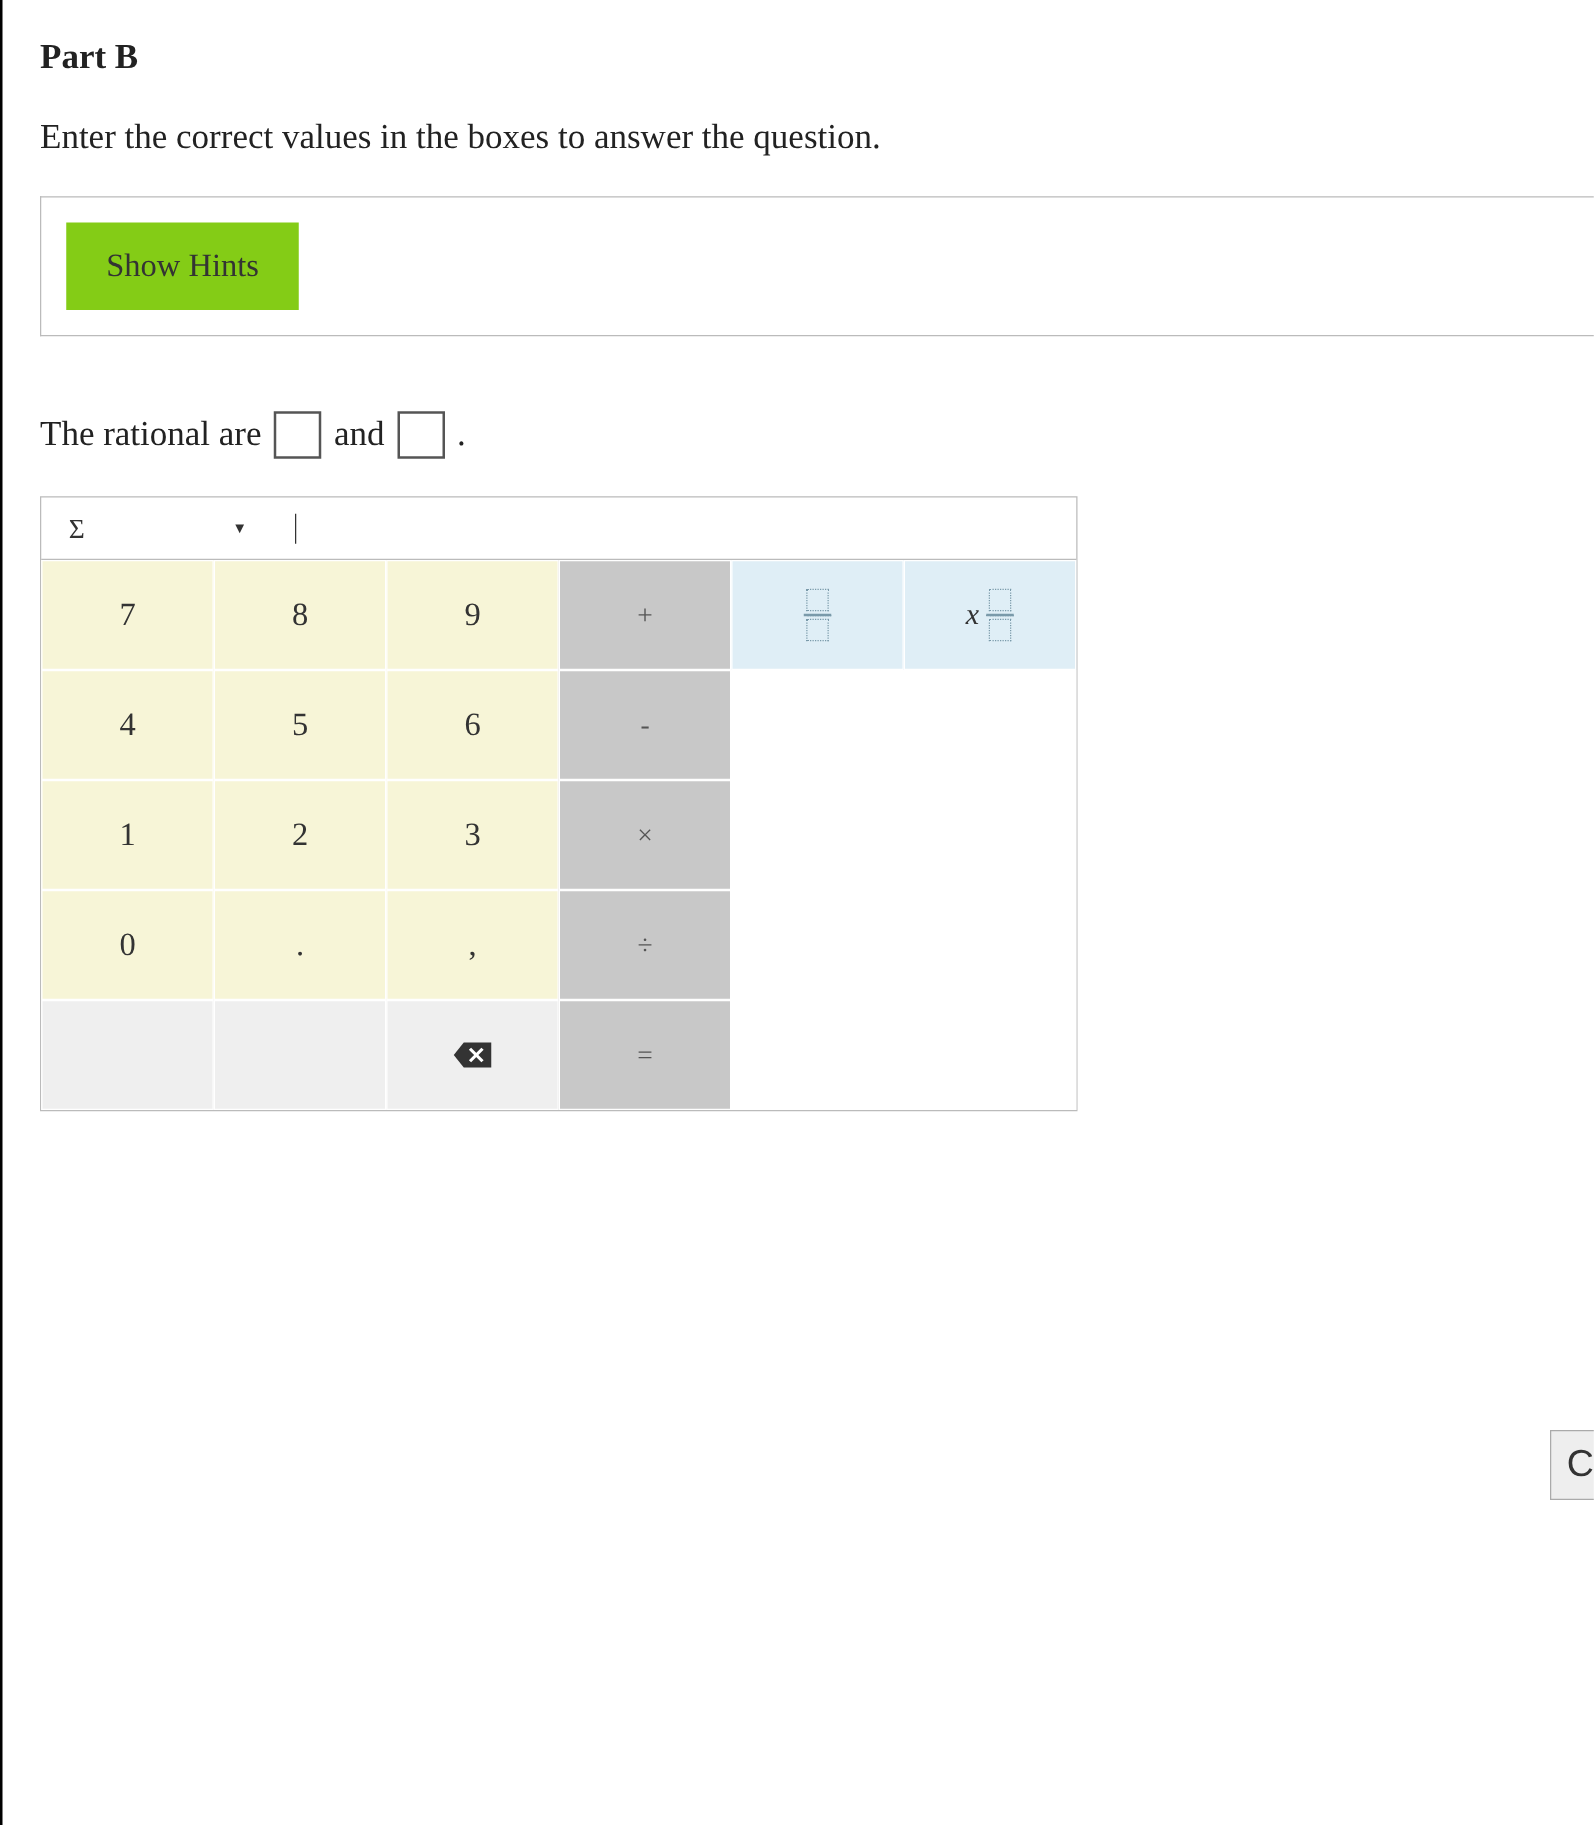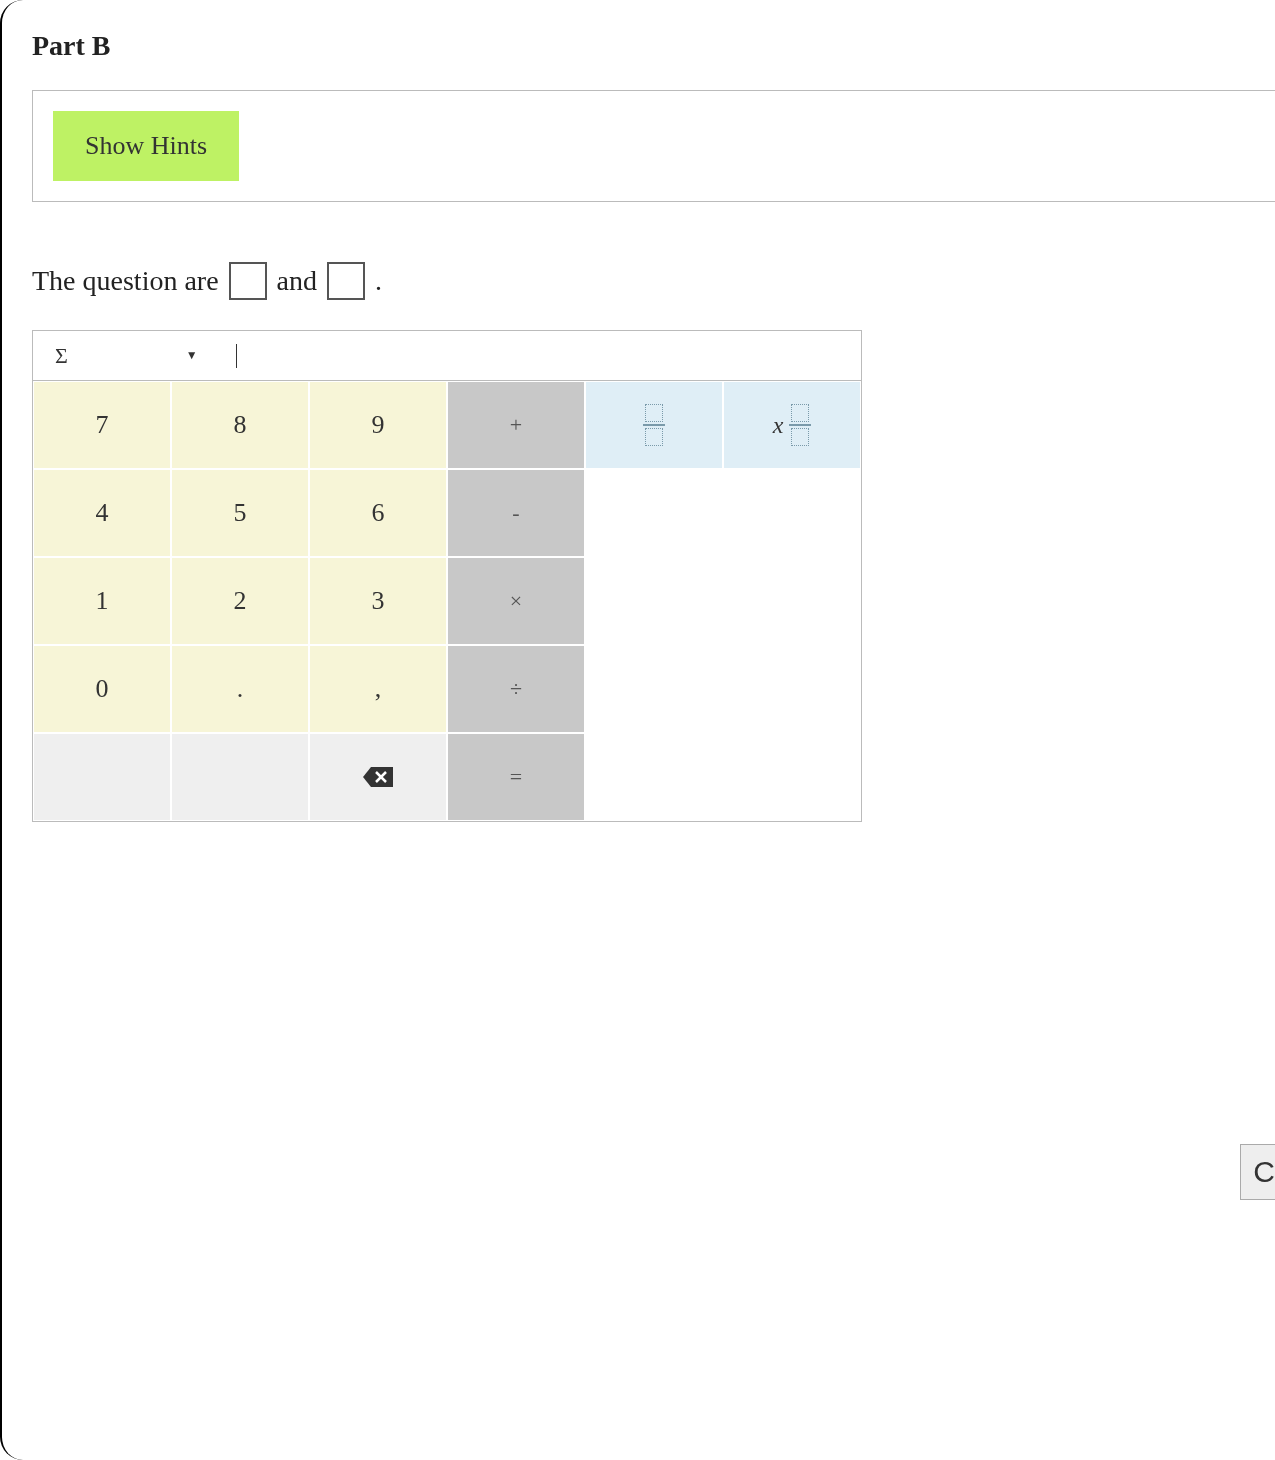--- a/index.html
+++ b/index.html
@@ -9,41 +9,40 @@
       padding: 0;
       color: #222;
       background: #fff;
     }
     .page {
       border-left: 2px solid #000;
       min-height: 1460px;
       padding: 30px 0 30px 30px;
       width: 1275px;
       position: relative;
-      border-radius: 23px;
     }
     .part-title {
       font-weight: bold;
       font-size: 28px;
       margin-bottom: 28px;
     }
     .prompt {
       font-size: 28px;
       margin-bottom: 28px;
       line-height: 1.4;
     }
     .hints-container {
       border: 1px solid #bbb;
       border-right: none;
       padding: 20px;
       margin-top: 10px;
       margin-bottom: 60px;
     }
     .show-hints-btn {
-      background: #bef264;
+      background: #84cc16;
       border: none;
       padding: 20px 32px;
       font-family: "Times New Roman", Times, serif;
       font-size: 26px;
       color: #333;
       cursor: pointer;
     }
     .answer-line {
       font-size: 28px;
       display: flex;
@@ -179,27 +178,28 @@
     }
   </style>
 </head>
 <body>
 
 <div class="page">
 
   <div class="part-title">Part B</div>
 
 
+  <div class="prompt">Enter the correct values in the boxes to answer the question.</div>
 
   <div class="hints-container">
     <button class="show-hints-btn">Show Hints</button>
   </div>
 
   <div class="answer-line">
-    <span>The question are</span>
+    <span>The rational are</span>
     <span class="answer-box"></span>
     <span>and</span>
     <span class="answer-box"></span>
     <span>.</span>
   </div>
 
   <div class="editor">
     <div class="editor-toolbar">
       <button class="sigma-btn">
         <span>Σ</span>

